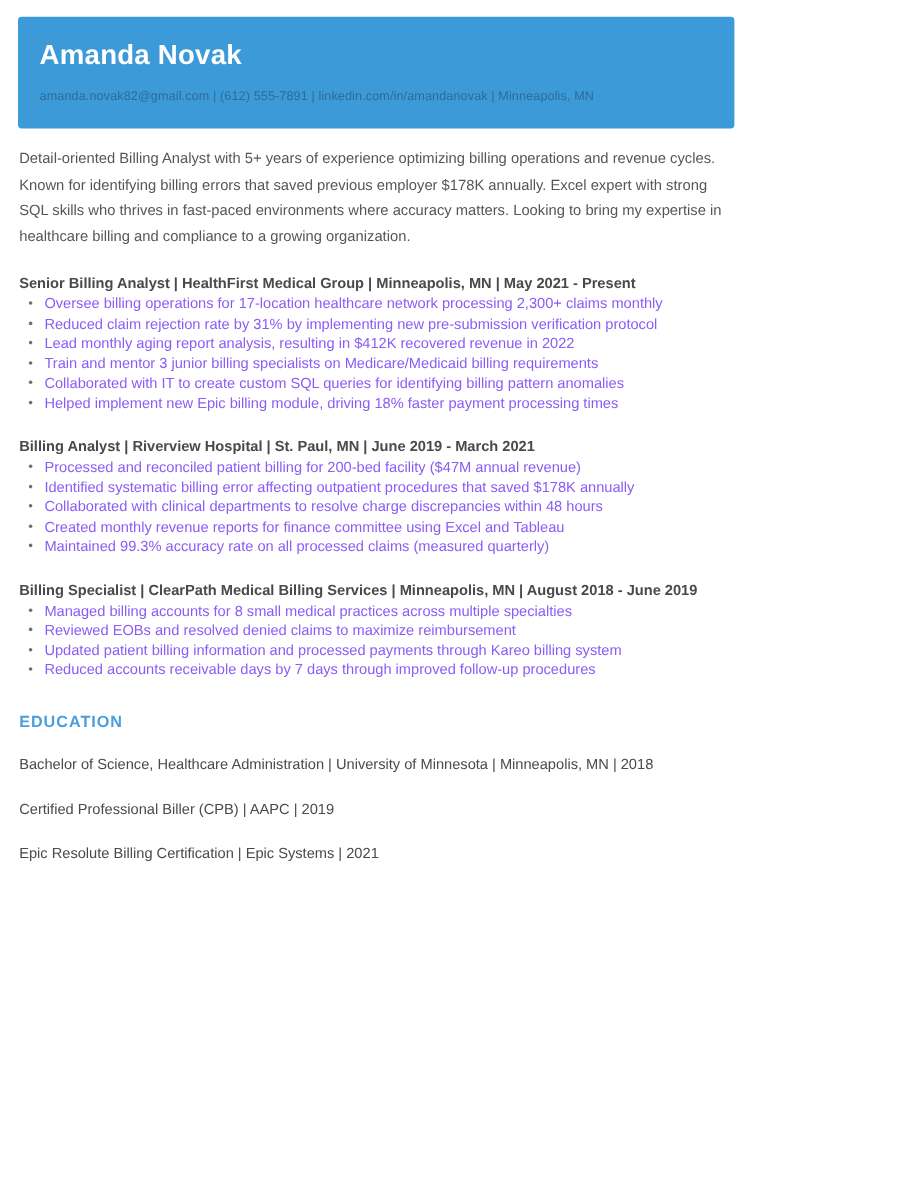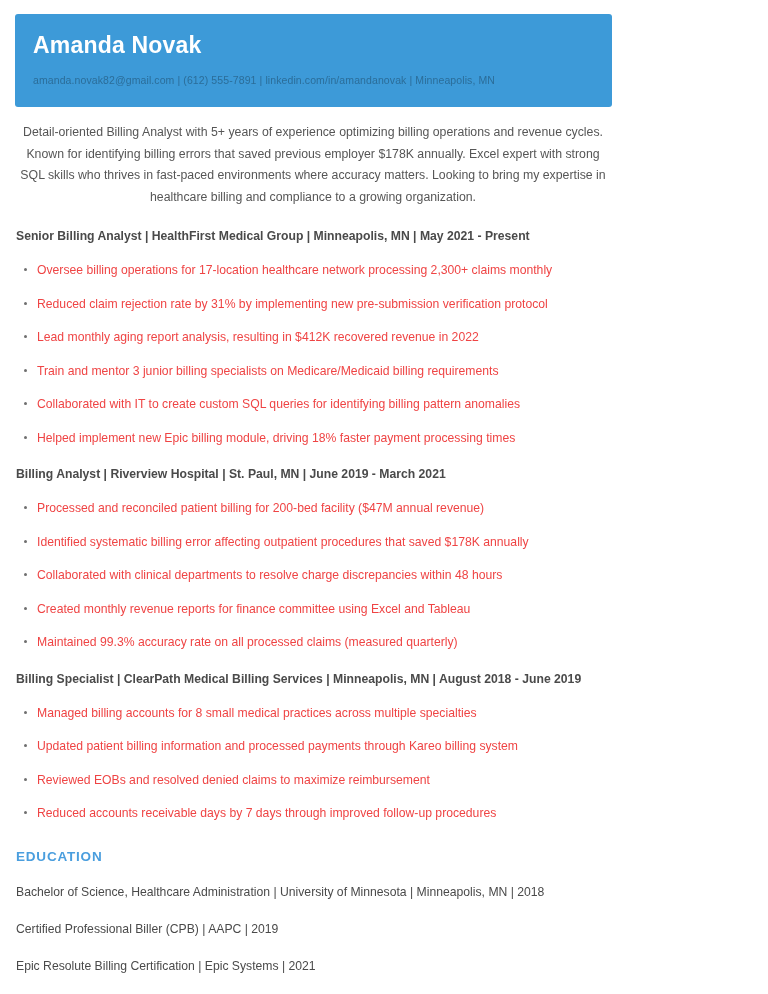--- a/index.html
+++ b/index.html
@@ -46,21 +46,20 @@
     letter-spacing: 0.1px;
   }
 
   
   .summary {
     font-size: 12.3px;
     line-height: 1.75;
     color: #565656;
     margin: 15px 0 0 0;
     padding: 0 2px 0 1px;
-    text-align: center;
   }
 
   
   .section-heading {
     font-size: 13.5px;
     font-weight: bold;
     color: #4a9ede;
     letter-spacing: 0.8px;
     text-transform: uppercase;
     margin: 27px 0 0 1px;
@@ -76,24 +75,24 @@
     line-height: 1.4;
   }
   ul.bullets {
     list-style: none;
     margin: 0;
     padding: 0;
   }
   ul.bullets li {
     position: relative;
     font-size: 12.2px;
-    color: #ef4444;
+    color: #8b5cf6;
     line-height: 1.35;
     padding: 0 0 0 22px;
-    margin-top: 17px;
+    margin-top: 0;
   }
   ul.bullets li::before {
     content: "";
     position: absolute;
     left: 9px;
     top: 6px;
     width: 3px;
     height: 3px;
     border-radius: 50%;
     background: #6f6f6f;
@@ -142,22 +141,22 @@
         <li>Collaborated with clinical departments to resolve charge discrepancies within 48 hours</li>
         <li>Created monthly revenue reports for finance committee using Excel and Tableau</li>
         <li>Maintained 99.3% accuracy rate on all processed claims (measured quarterly)</li>
       </ul>
     </div>
 
     <div class="job">
       <div class="job-heading">Billing Specialist | ClearPath Medical Billing Services | Minneapolis, MN | August 2018 - June 2019</div>
       <ul class="bullets">
         <li>Managed billing accounts for 8 small medical practices across multiple specialties</li>
+        <li>Reviewed EOBs and resolved denied claims to maximize reimbursement</li>
         <li>Updated patient billing information and processed payments through Kareo billing system</li>
-        <li>Reviewed EOBs and resolved denied claims to maximize reimbursement</li>
         <li>Reduced accounts receivable days by 7 days through improved follow-up procedures</li>
       </ul>
     </div>
 
   </div>
 
   <div class="section-heading">EDUCATION</div>
   <div>
     <div class="edu-entry">Bachelor of Science, Healthcare Administration | University of Minnesota | Minneapolis, MN | 2018</div>
     <div class="edu-entry">Certified Professional Biller (CPB) | AAPC | 2019</div>

